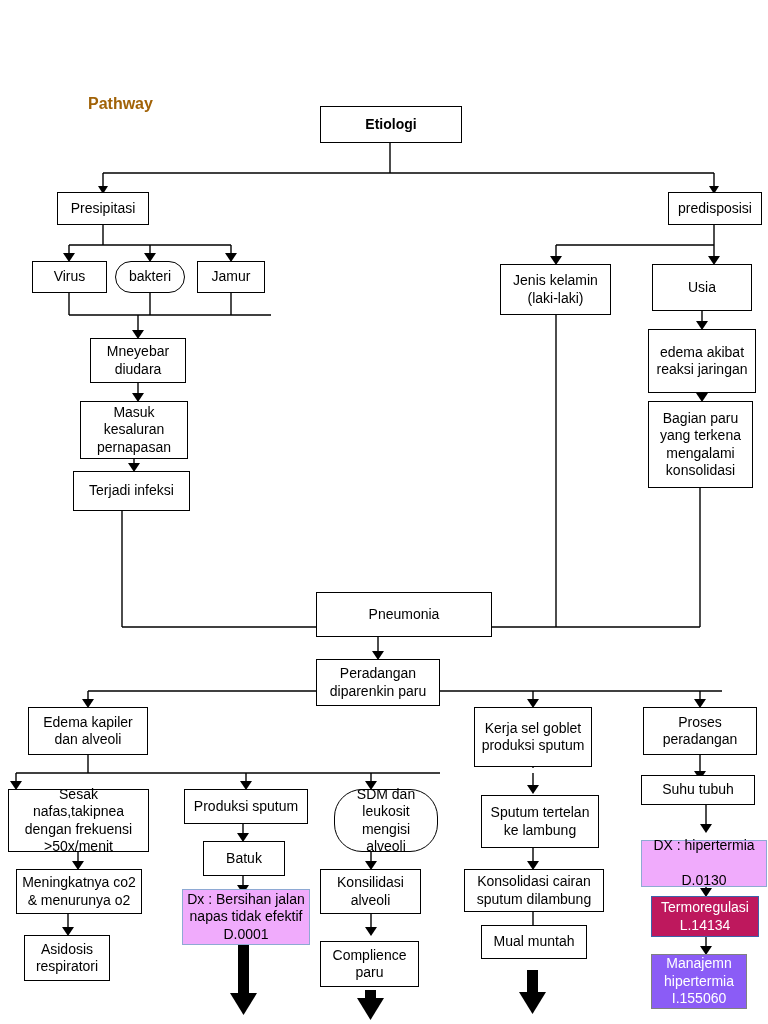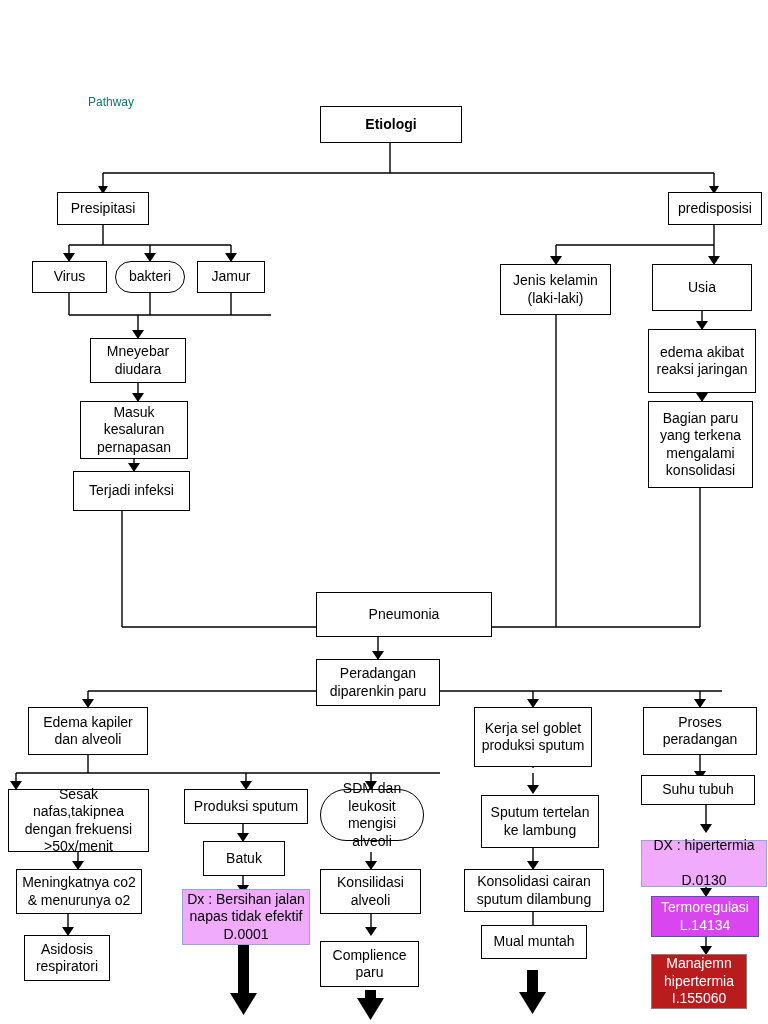--- a/index.html
+++ b/index.html
@@ -38,34 +38,34 @@
   }
   .node.bold {
     font-weight: bold;
   }
   .node.blue {
     background: #f0abfc;
     border-color: #8ea9d3;
     margin-top: 8px;
   }
   .node.darkblue {
-    background: #d946ef;
+    background: #be185d;
     border-color: #3c62aa;
     color: #ffffff;
   }
   .node.gray {
-    background: #b91c1c;
+    background: #8b5cf6;
     border-color: #808080;
     color: #ffffff;
   }
   .label-title {
     position: absolute;
-    font-size: 12px;
-    font-weight: normal;
-    color: #0f766e;
+    font-size: 16px;
+    font-weight: bold;
+    color: #a16207;
     z-index: 6;
   }
   svg.lines {
     position: absolute;
     left: 0; top: 0;
     width: 768px;
     height: 1024px;
     z-index: 1;
   }
   svg.lines line, svg.lines path, svg.lines polyline {
@@ -256,21 +256,21 @@
 dan alveoli</div>
   <div class="node" style="left:474px; top:707px; width:118px; height:60px;">Kerja sel goblet
 produksi sputum</div>
   <div class="node" style="left:643px; top:707px; width:114px; height:48px;">Proses
 peradangan</div>
 
   <div class="node" style="left:8px; top:789px; width:141px; height:63px;">Sesak nafas,takipnea
 dengan frekuensi
 &gt;50x/menit</div>
   <div class="node" style="left:184px; top:789px; width:124px; height:35px;">Produksi sputum</div>
-  <div class="node" style="left:320px; top:789px; width:104px; height:52px;border-radius:28px;">SDM dan
+  <div class="node" style="left:334px; top:789px; width:104px; height:63px;border-radius:28px;">SDM dan
 leukosit mengisi
 alveoli</div>
   <div class="node" style="left:481px; top:795px; width:118px; height:53px;">Sputum tertelan
 ke lambung</div>
   <div class="node" style="left:641px; top:775px; width:114px; height:30px;">Suhu tubuh</div>
 
   <div class="node" style="left:16px; top:869px; width:126px; height:45px;">Meningkatnya co2
 &amp; menurunya o2</div>
   <div class="node" style="left:203px; top:841px; width:82px; height:35px;">Batuk</div>
   <div class="node" style="left:320px; top:869px; width:101px; height:45px;">Konsilidasi

